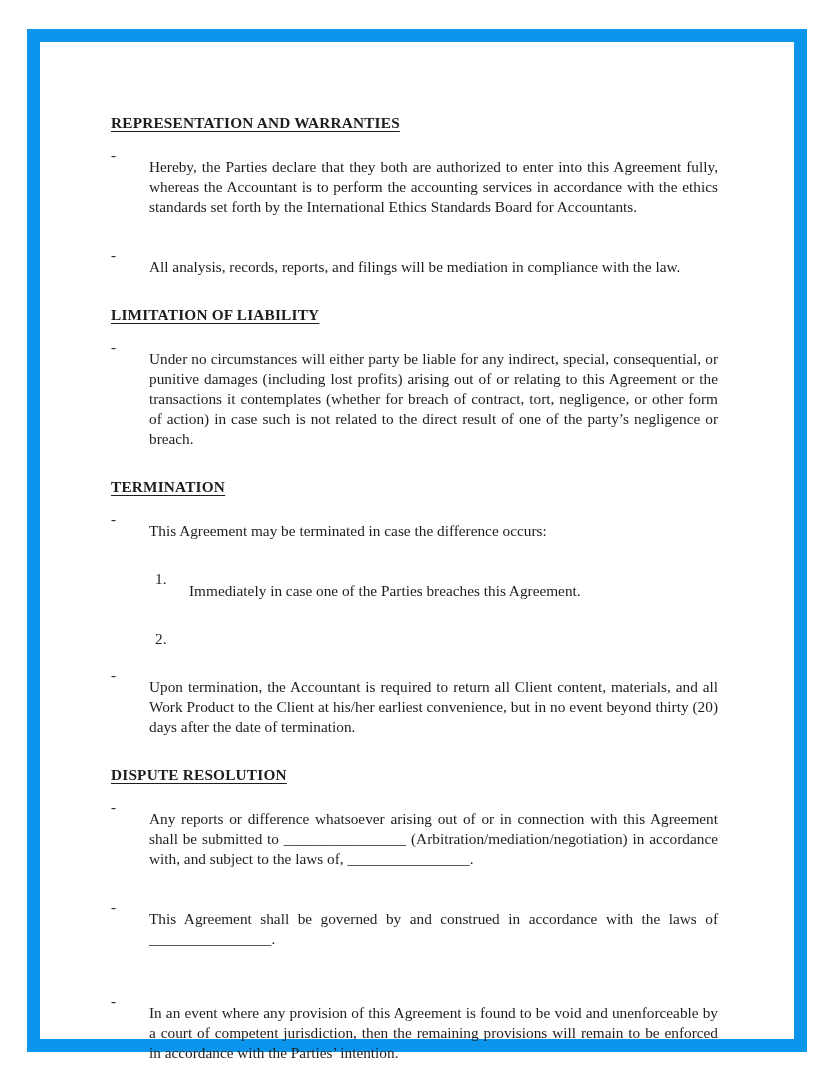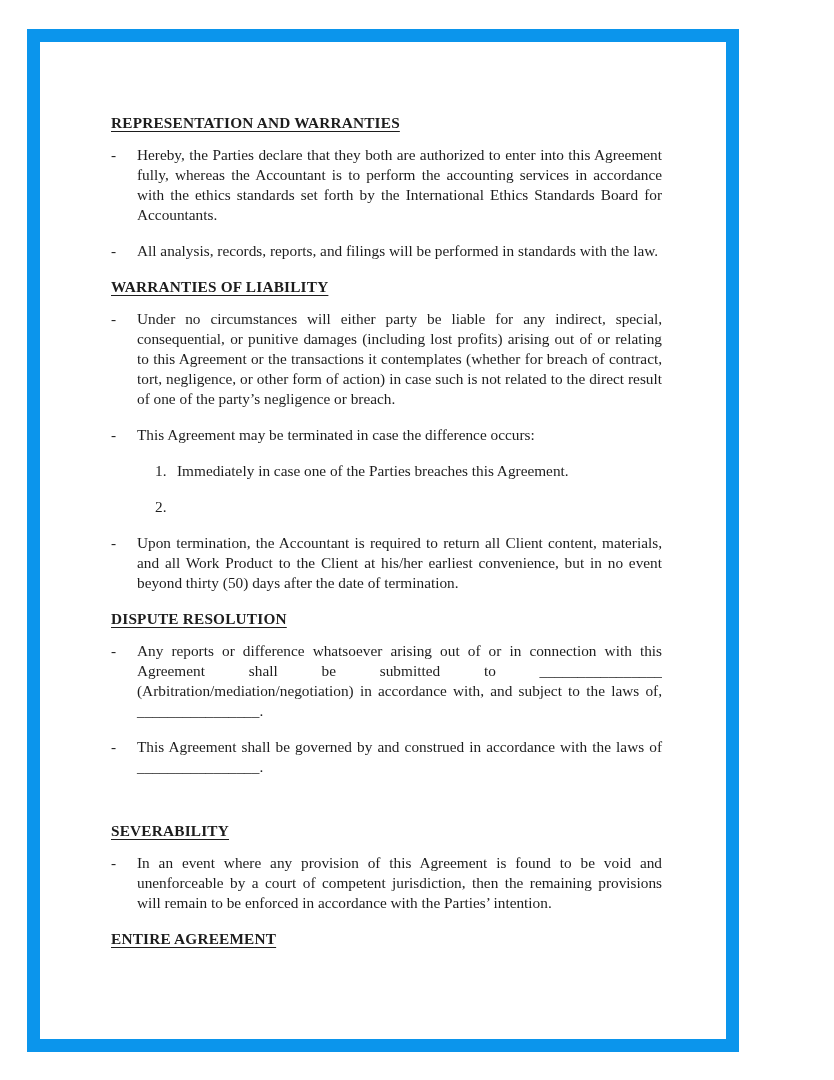--- a/index.html
+++ b/index.html
@@ -12,21 +12,21 @@
     height: 1080px;
     position: relative;
     font-family: "Liberation Serif", "DejaVu Serif", serif;
     color: #1d1d1d;
     -webkit-font-smoothing: antialiased;
   }
   .frame {
     position: absolute;
     left: 27px;
     top: 29px;
-    width: 712px;
+    width: 780px;
     height: 1023px;
     border: 13px solid #0b95ec;
     box-sizing: border-box;
     background: #ffffff;
   }
   .content {
     padding: 71px 64px 0 71px;
     font-size: 15.3px;
     line-height: 20px;
   }
@@ -45,21 +45,21 @@
   .item {
     display: flex;
     margin: 0 0 16px 0;
   }
   .item .marker {
     flex: none;
     width: 26px;
   }
   .item .text {
     flex: 1;
-    margin: 0;
+    margin: 12px;
     text-align: justify;
   }
   .item.numbered {
     padding-left: 44px;
   }
   .item.numbered .marker {
     width: 22px;
   }
   .spacer {
     height: 14px;
@@ -71,59 +71,59 @@
 <div class="frame" style="border-color: rgb(11, 149, 236);">
   <main class="content">
 
     <h3 class="sec-heading">REPRESENTATION AND WARRANTIES</h3>
     <div class="item">
       <span class="marker">-</span>
       <p class="text">Hereby, the Parties declare that they both are authorized to enter into this Agreement fully, whereas the Accountant is to perform the accounting services in accordance with the ethics standards set forth by the International Ethics Standards Board for Accountants.</p>
     </div>
     <div class="item">
       <span class="marker">-</span>
-      <p class="text">All analysis, records, reports, and filings will be performed in standards with the law.</p>
+      <p class="text">All analysis, records, reports, and filings will be mediation in compliance with the law.</p>
     </div>
 
-    <h3 class="sec-heading">WARRANTIES OF LIABILITY</h3>
+    <h3 class="sec-heading">LIMITATION OF LIABILITY</h3>
     <div class="item">
       <span class="marker">-</span>
       <p class="text">Under no circumstances will either party be liable for any indirect, special, consequential, or punitive damages (including lost profits) arising out of or relating to this Agreement or the transactions it contemplates (whether for breach of contract, tort, negligence, or other form of action) in case such is not related to the direct result of one of the party’s negligence or breach.</p>
     </div>
 
+    <h3 class="sec-heading">TERMINATION</h3>
     <div class="item">
       <span class="marker">-</span>
       <p class="text">This Agreement may be terminated in case the difference occurs:</p>
     </div>
     <div class="item numbered">
       <span class="marker">1.</span>
       <p class="text">Immediately in case one of the Parties breaches this Agreement.</p>
     </div>
     <div class="item numbered">
       <span class="marker">2.</span>
     </div>
     <div class="item">
       <span class="marker">-</span>
-      <p class="text">Upon termination, the Accountant is required to return all Client content, materials, and all Work Product to the Client at his/her earliest convenience, but in no event beyond thirty (50) days after the date of termination.</p>
+      <p class="text">Upon termination, the Accountant is required to return all Client content, materials, and all Work Product to the Client at his/her earliest convenience, but in no event beyond thirty (20) days after the date of termination.</p>
     </div>
 
     <h3 class="sec-heading">DISPUTE RESOLUTION</h3>
     <div class="item">
       <span class="marker">-</span>
       <p class="text">Any reports or difference whatsoever arising out of or in connection with this Agreement shall be submitted to ________________ (Arbitration/mediation/negotiation) in accordance with, and subject to the laws of, ________________.</p>
     </div>
 
     <div class="item">
       <span class="marker">-</span>
       <p class="text">This Agreement shall be governed by and construed in accordance with the laws of ________________.</p>
     </div>
 
     <div class="spacer"></div>
 
-    <h3 class="sec-heading">SEVERABILITY</h3>
     <div class="item">
       <span class="marker">-</span>
       <p class="text">In an event where any provision of this Agreement is found to be void and unenforceable by a court of competent jurisdiction, then the remaining provisions will remain to be enforced in accordance with the Parties’ intention.</p>
     </div>
 
     <h3 class="sec-heading">ENTIRE AGREEMENT</h3>
 
   </main>
 </div>
 

